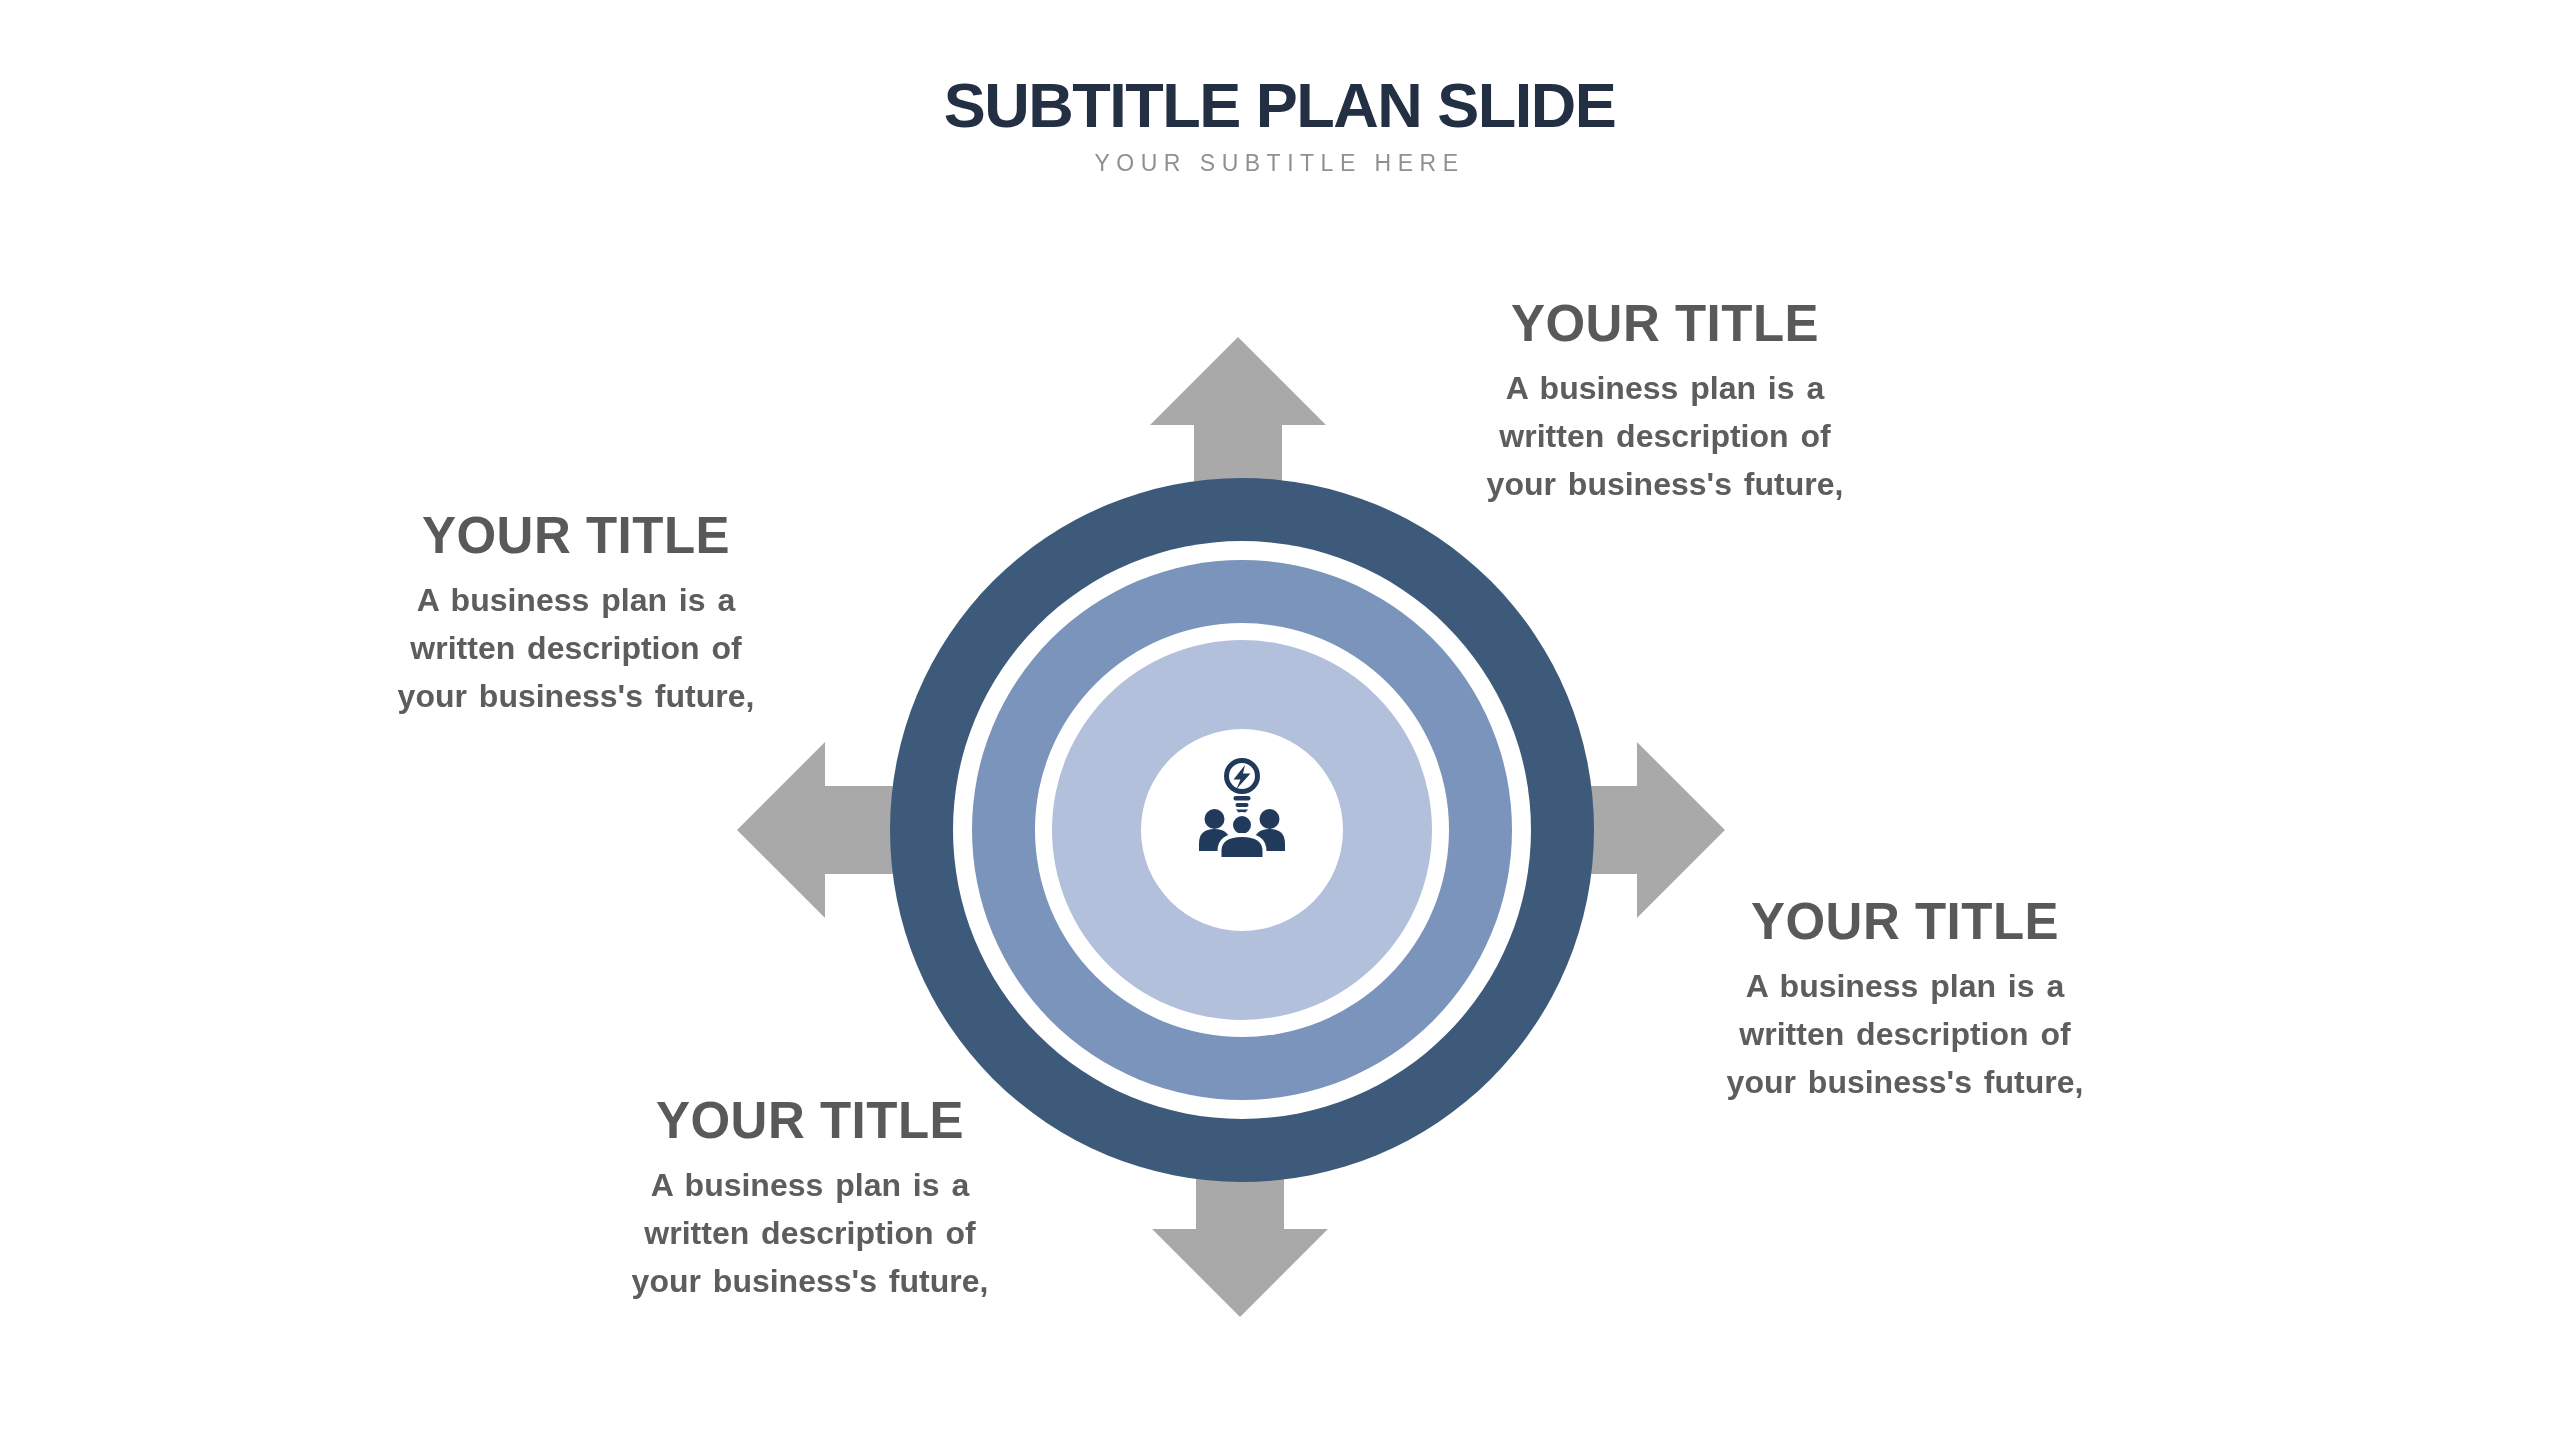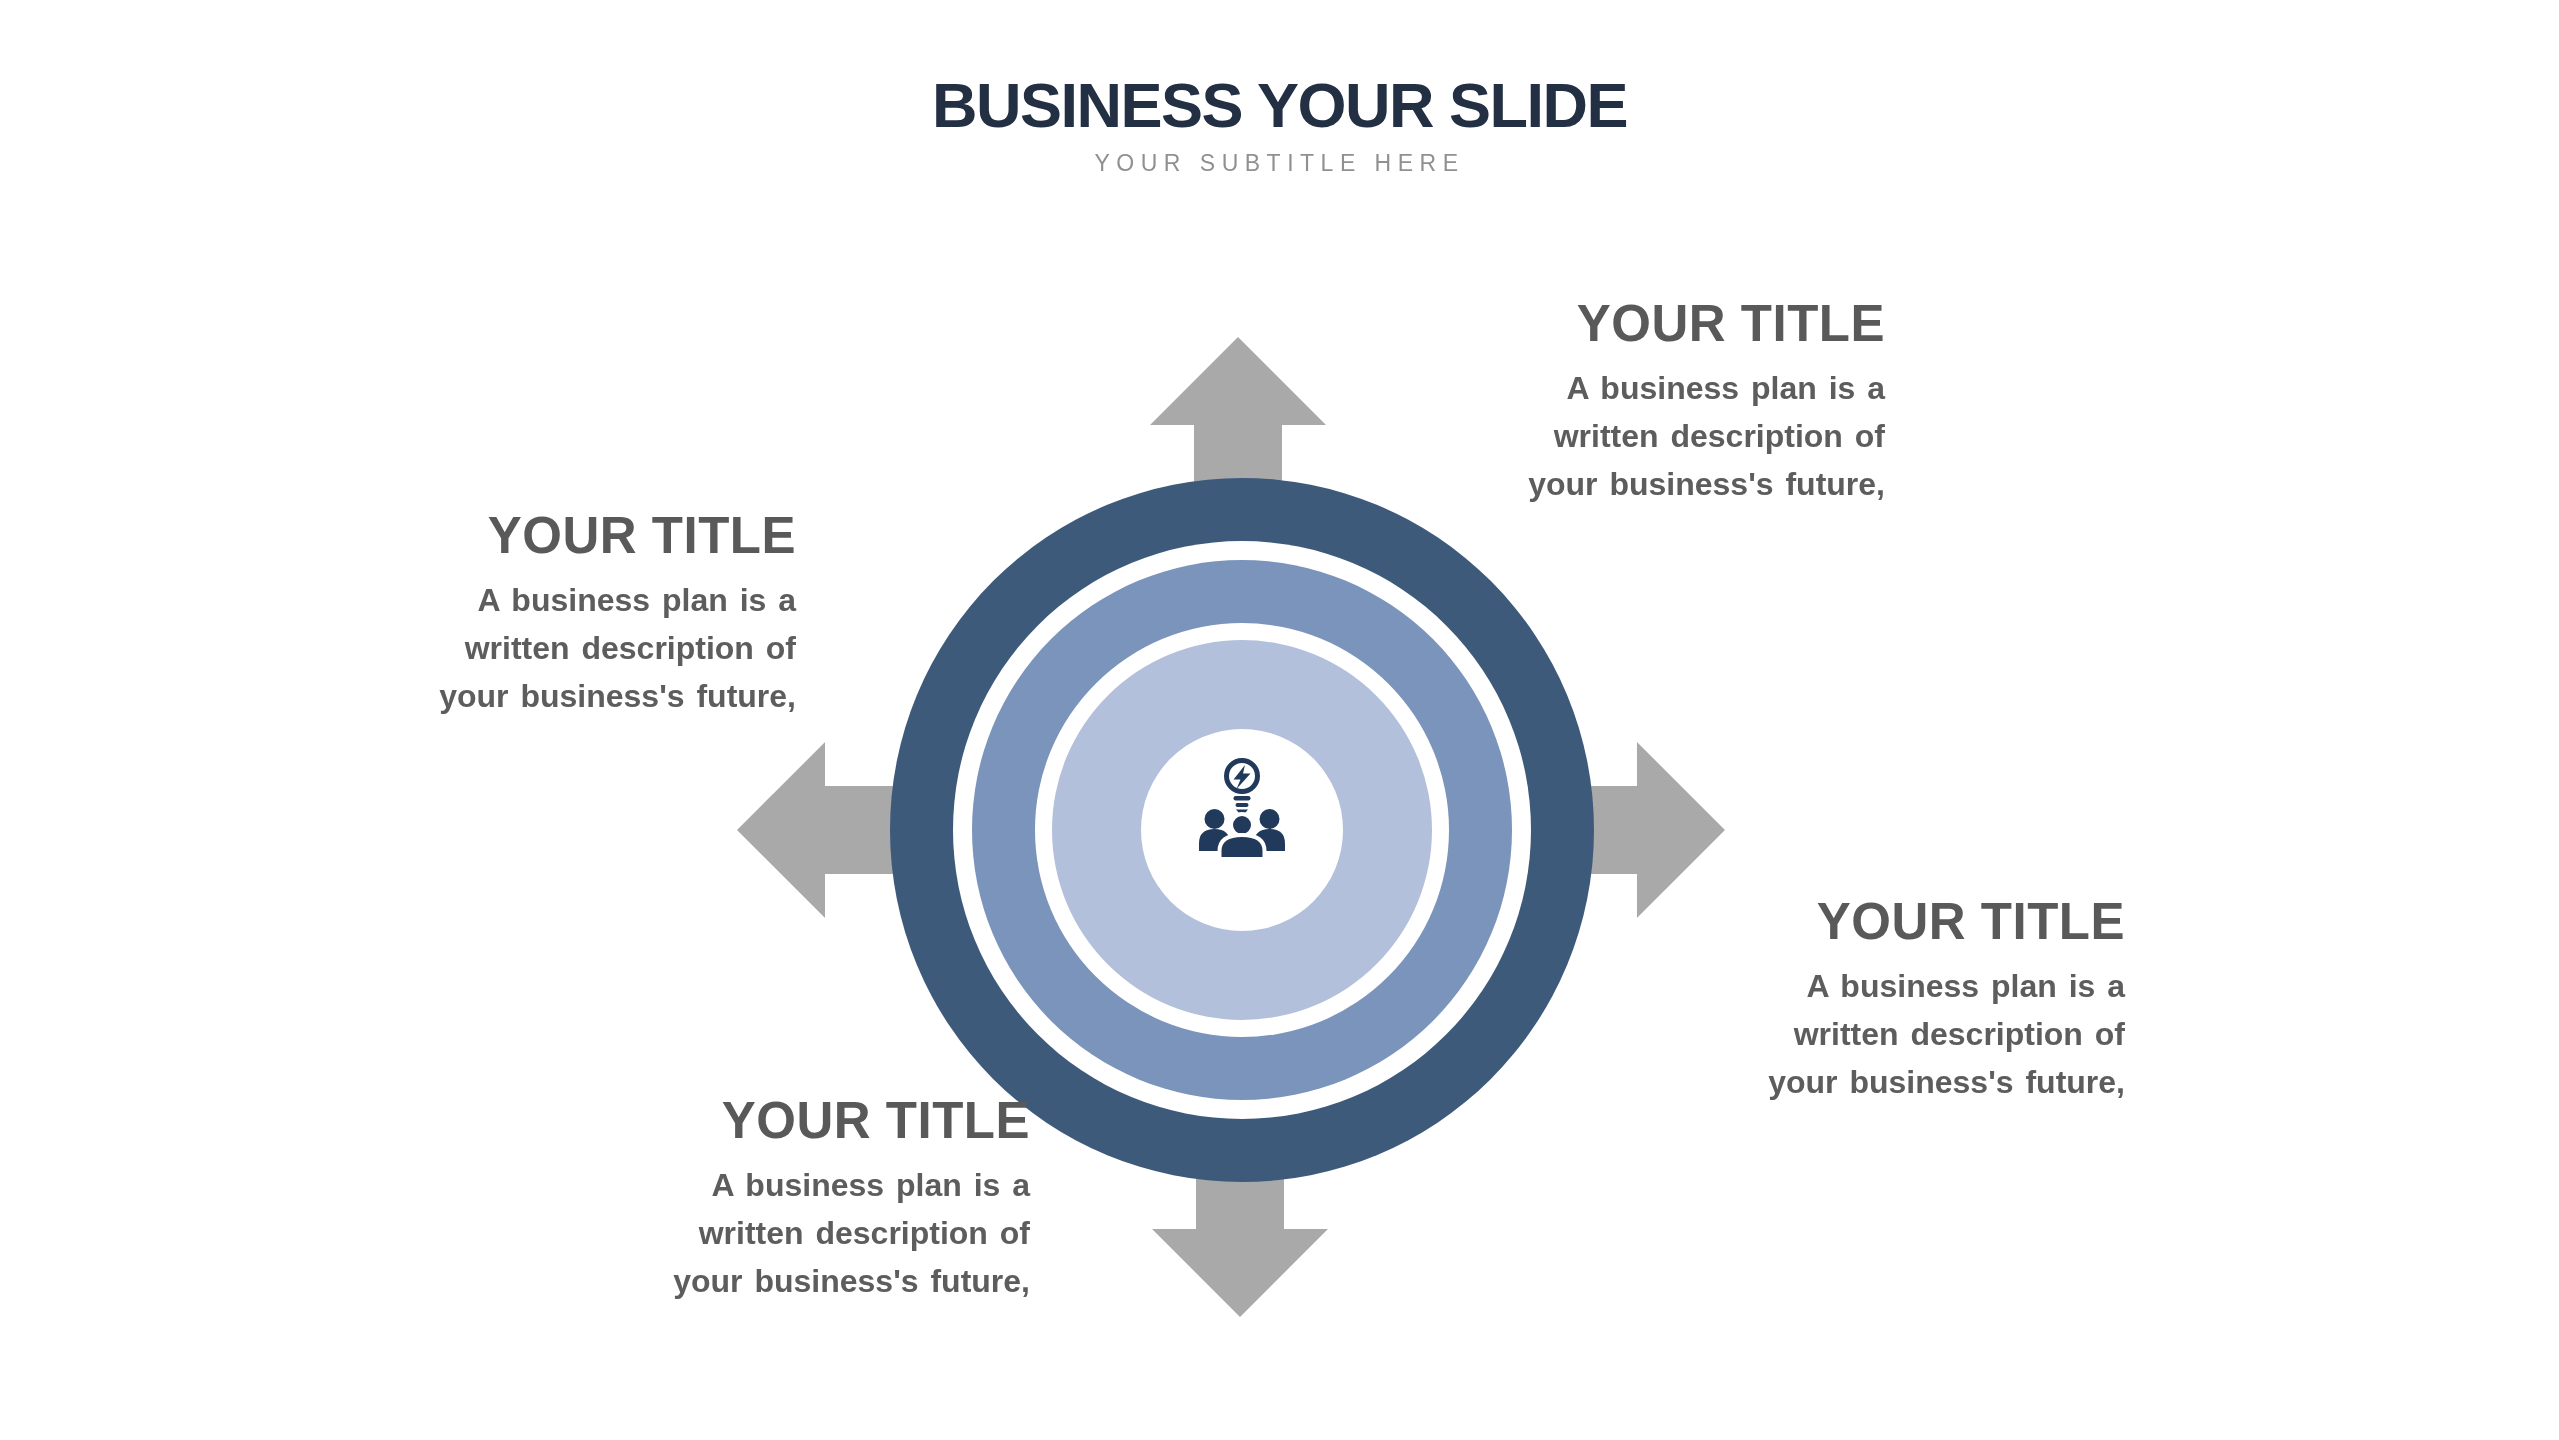--- a/index.html
+++ b/index.html
@@ -77,21 +77,21 @@
     position: absolute;
     left: 1192px; top: 756px;
     width: 100px; height: 104px;
     z-index: 3;
   }
 
   
   .item-block {
     position: absolute;
     width: 440px;
-    text-align: right;
+    text-align: center;
     z-index: 4;
   }
   .item-title {
     margin: 0;
     font-size: 51px;
     line-height: 56px;
     font-weight: 700;
     letter-spacing: 0.5px;
     color: #595959;
   }
@@ -108,21 +108,21 @@
   .item-left       { left:  356px; top: 508px; }
   .item-bottom-left{ left:  590px; top: 1093px; }
   .item-right      { left: 1685px; top: 894px; }
 </style>
 </head>
 <body>
 
 <div class="canvas">
 
   <div class="header">
-    <h1 class="slide-title">BUSINESS YOUR SLIDE</h1>
+    <h1 class="slide-title">SUBTITLE PLAN SLIDE</h1>
     <p class="slide-subtitle">YOUR SUBTITLE HERE</p>
   </div>
 
   <div class="diagram">
     <div class="arrow arrow-up"></div>
     <div class="arrow arrow-down"></div>
     <div class="arrow arrow-left"></div>
     <div class="arrow arrow-right"></div>
 
     <div class="ring ring-outer"></div>

